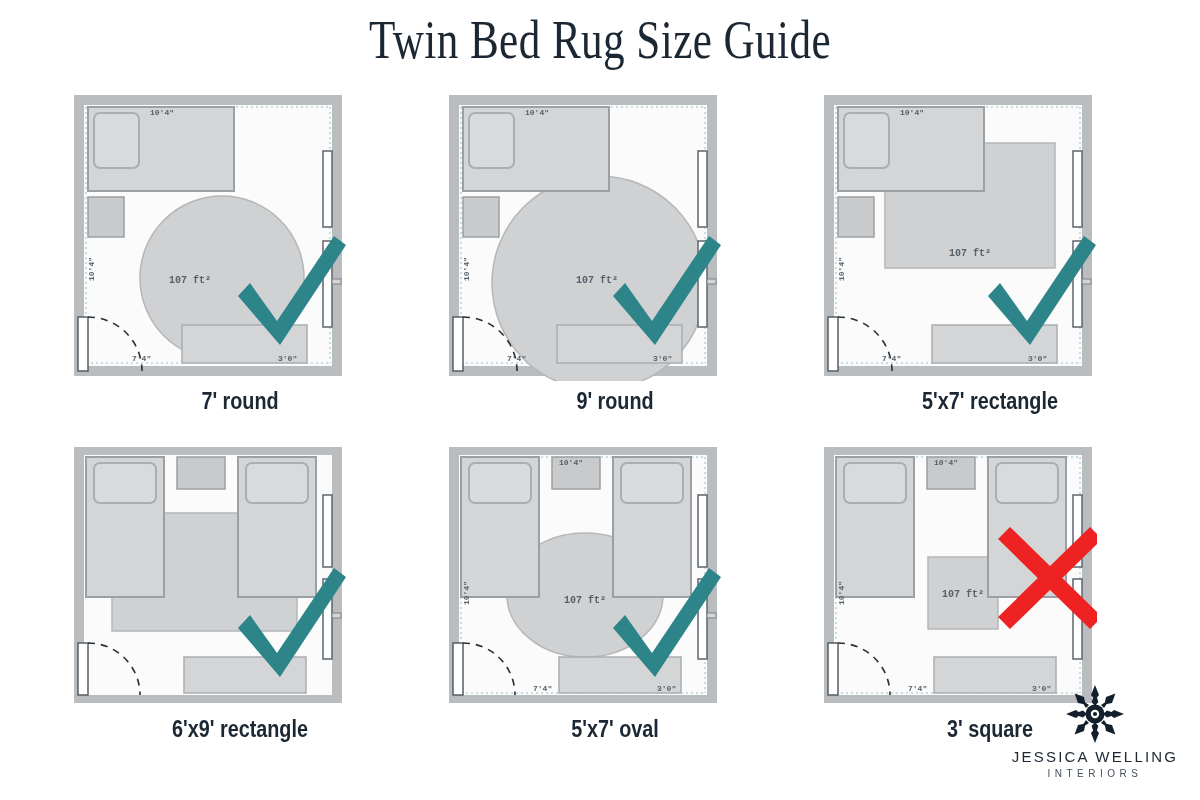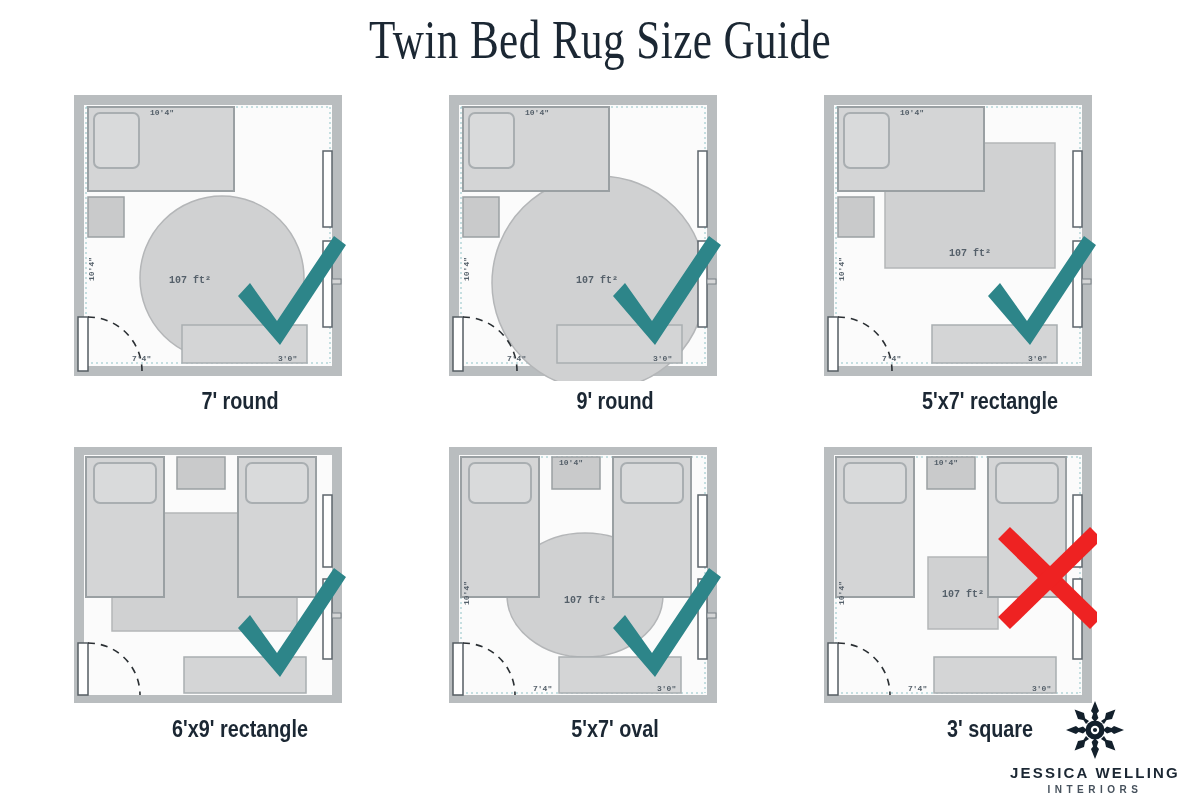--- a/index.html
+++ b/index.html
@@ -37,21 +37,21 @@
   }
   .cell.r0 .caption{top:300px;}
   .cell.r1 .caption{top:276px;}
 
   
   .plan{position:absolute;left:17px;top:5px;width:275px;height:288px;}
   .cell.r1 .plan{height:262px;}
   .plan svg{display:block;width:100%;height:100%;}
 
   
-  .logo{position:absolute;left:1000px;top:700px;width:190px;text-align:center;font-weight:bold;}
+  .logo{position:absolute;left:1000px;top:684px;width:190px;text-align:center;}
   .logo .mark{display:block;margin:0 auto;}
   .logo .name{
     font-family:"Liberation Sans",sans-serif;
     font-size:15px;letter-spacing:2.2px;color:#1b2733;
     margin-top:4px;white-space:nowrap;
   }
   .logo .sub{
     font-family:"Liberation Sans",sans-serif;
     font-size:10px;letter-spacing:4.5px;color:#46515c;
     margin-top:3px;white-space:nowrap;

